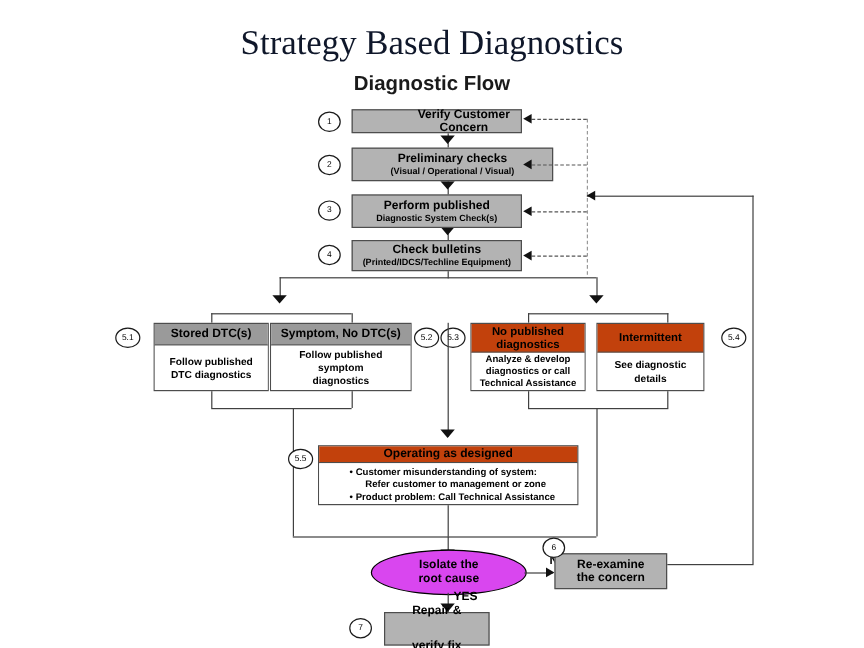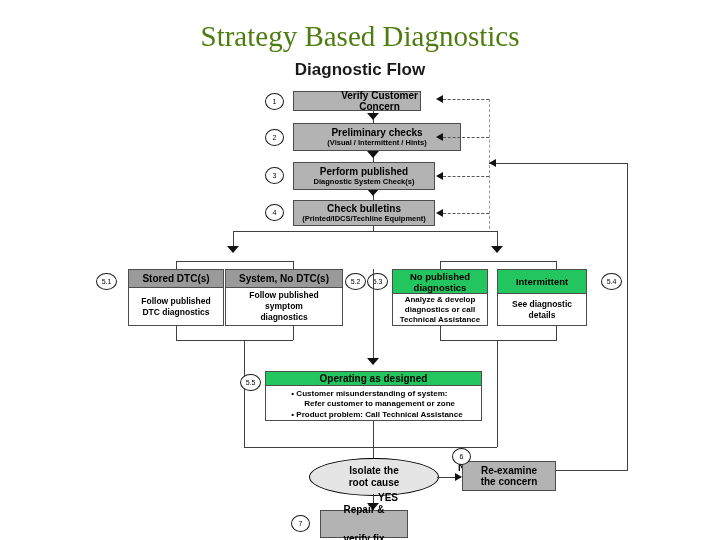--- a/index.html
+++ b/index.html
@@ -1,21 +1,21 @@
 <!DOCTYPE html>
 <html><head>
 <meta charset="utf-8">
 <style>
   html,body{margin:0;padding:0;}
   body{width:720px;height:540px;background:#ffffff;
        font-family:"Liberation Sans",sans-serif;overflow:hidden;}
   #stage{position:relative;width:720px;height:540px;}
 
   .ttl{position:absolute;left:0;width:720px;text-align:center;
-       font-family:"Liberation Serif",serif;font-size:29px;color:#4d7c0f;top:20px;}
+       font-family:"Liberation Serif",serif;font-size:29px;color:#0f172a;top:20px;}
   .sub{position:absolute;left:0;width:720px;text-align:center;
        font-weight:bold;font-size:17px;color:#1a1a1a;top:60px;}
 
   
   .abs{position:absolute;box-sizing:border-box;}
 
   
   .step{background:#b3b3b3;border:1px solid #4d4d4d;
         display:flex;flex-direction:column;align-items:center;
         justify-content:center;text-align:center;color:#000;}
@@ -23,25 +23,25 @@
   .step .l2{font-weight:bold;font-size:7.5px;line-height:9px;}
 
   
   .card{border:1px solid #4d4d4d;background:#fff;display:flex;flex-direction:column;}
   .card .hd{display:flex;align-items:center;justify-content:center;
             text-align:center;font-weight:bold;color:#000;
             border-bottom:1px solid #4d4d4d;}
   .card .bd{flex:1;display:flex;align-items:center;justify-content:center;
             text-align:center;font-weight:bold;color:#000;background:#fff;}
   .hd-dark{background:#9a9a9a;}
-  .hd-light{background:#22c55e;}
+  .hd-light{background:#c2410c;}
 
   
   .oval{position:absolute;border:1.4px solid #000;border-radius:50%;
-        background:#e5e5e5;display:flex;align-items:center;justify-content:center;
+        background:#d946ef;display:flex;align-items:center;justify-content:center;
         text-align:center;font-weight:bold;font-size:10px;line-height:12px;color:#000;}
 
   
   .circ{position:absolute;border:1.2px solid #1a1a1a;border-radius:50%;
         background:#fff;display:flex;align-items:center;justify-content:center;
         font-size:7px;color:#000;}
 
   
   .hl{position:absolute;background:#404040;height:1px;}
   .vl{position:absolute;background:#404040;width:1px;}
@@ -68,28 +68,28 @@
   <div class="ttl">Strategy Based Diagnostics</div>
   <div class="sub">Diagnostic Flow</div>
 
   <div class="vl" style="left:373px;top:111px;height:12px;"></div>
   <div class="arw-d" style="left:367px;top:113px;"></div>
   <div class="vl" style="left:373px;top:151px;height:12px;"></div>
   <div class="arw-d" style="left:367px;top:151px;"></div>
   <div class="vl" style="left:373px;top:189px;height:12px;"></div>
   <div class="arw-d" style="left:367px;top:189px;"></div>
 
-  <div class="abs step" style="left:293px;top:91px;width:128px;height:20px;padding-left:45px;">
+  <div class="abs step" style="left:293px;top:91px;width:142px;height:20px;padding-left:45px;">
     <div class="l1">Verify Customer Concern</div>
   </div>
   <div class="circ" style="left:265px;top:93px;width:17px;height:15px;">1</div>
 
   <div class="abs step" style="left:293px;top:123px;width:168px;height:28px;">
     <div class="l1">Preliminary checks</div>
-    <div class="l2">(Visual / Intermittent / Hints)</div>
+    <div class="l2">(Visual / Operational / Visual)</div>
   </div>
   <div class="circ" style="left:265px;top:129px;width:17px;height:15px;">2</div>
 
   <div class="abs step" style="left:293px;top:162px;width:142px;height:28px;">
     <div class="l1">Perform published</div>
     <div class="l2">Diagnostic System Check(s)</div>
   </div>
   <div class="circ" style="left:265px;top:167px;width:17px;height:15px;">3</div>
 
   <div class="abs step" style="left:293px;top:200px;width:142px;height:26px;">
@@ -129,21 +129,21 @@
   <div class="vl" style="left:556px;top:261px;height:8px;"></div>
 
   <div class="abs card" style="left:128px;top:269px;width:96px;height:57px;">
     <div class="hd hd-dark" style="height:17px;font-size:10px;">Stored DTC(s)</div>
     <div class="bd" style="font-size:8.5px;line-height:11px;white-space:pre-line;">Follow published
 DTC diagnostics</div>
   </div>
   <div class="circ" style="left:96px;top:273px;width:19px;height:15px;">5.1</div>
 
   <div class="abs card" style="left:225px;top:269px;width:118px;height:57px;">
-    <div class="hd hd-dark" style="height:17px;font-size:10px;">System, No DTC(s)</div>
+    <div class="hd hd-dark" style="height:17px;font-size:10px;">Symptom, No DTC(s)</div>
     <div class="bd" style="font-size:8.5px;line-height:11px;white-space:pre-line;">Follow published
 symptom
 diagnostics</div>
   </div>
   <div class="circ" style="left:345px;top:273px;width:19px;height:15px;">5.2</div>
 
   <div class="abs card" style="left:392px;top:269px;width:96px;height:57px;">
     <div class="hd hd-light" style="height:23px;font-size:9.5px;line-height:11px;white-space:pre-line;">No published
 diagnostics</div>
     <div class="bd" style="font-size:8px;line-height:10px;white-space:pre-line;">Analyze &amp; develop

